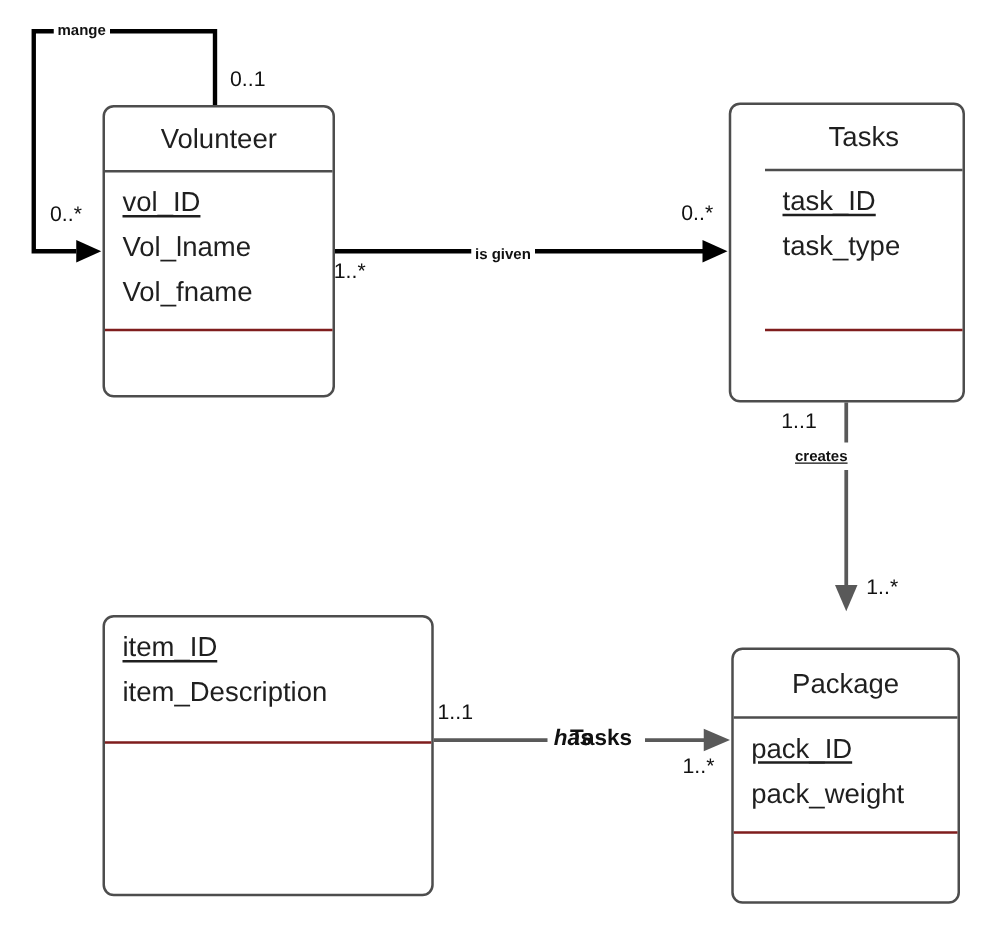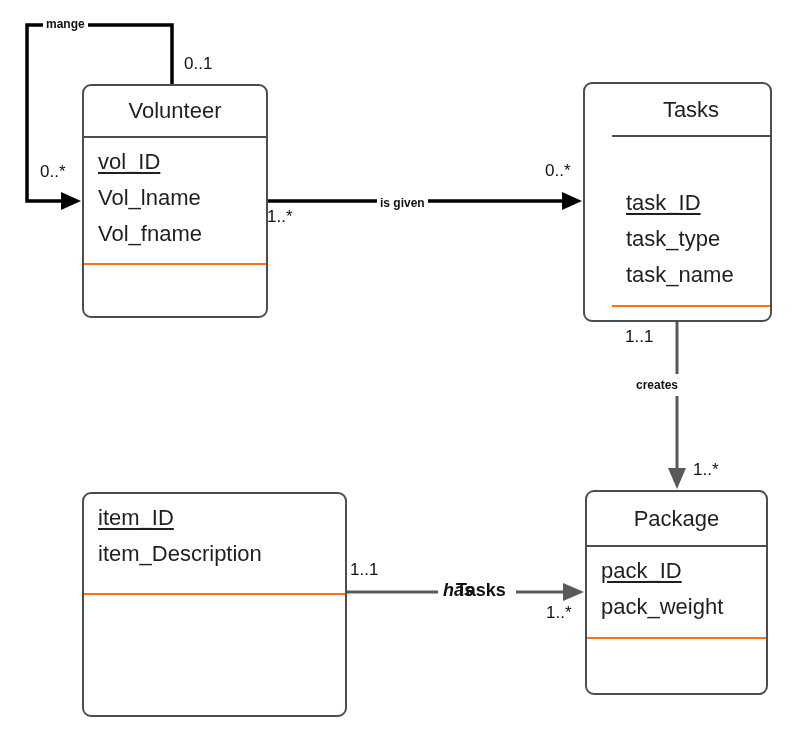--- a/index.html
+++ b/index.html
@@ -9,21 +9,21 @@
   .wires { position:absolute; left:0; top:0; width:797px; height:744px; }
   .wire { fill:none; stroke-linejoin:miter; stroke-linecap:butt; }
   .wire.black { stroke:#000000; stroke-width:3.5; }
   .wire.gray  { stroke:#595959; stroke-width:3; }
   .head.black { fill:#000000; }
   .head.gray  { fill:#595959; }
   .entity { position:absolute; background:#ffffff; border:2.5px solid #4d4d4d;
             border-radius:9px; display:flex; flex-direction:column; }
   .entity .title { border-bottom:2px solid #4d4d4d; display:flex; align-items:center;
                    justify-content:center; font-size:22px; color:#1f1f1f; flex:0 0 auto; }
-  .entity .attrs { border-bottom:2px solid #f97316; padding:6px 6px 0 14px;
+  .entity .attrs { border-bottom:2px solid #7f1d1d; padding:6px 6px 0 14px;
                    font-size:22px; color:#1f1f1f; flex:0 0 auto; }
   .entity .attr { line-height:36px; white-space:nowrap; }
   .entity .attr.pk { text-decoration:underline; text-underline-offset:3px; }
   .entity .spare { flex:1 1 auto; }
   .rel-label { position:absolute; font-size:12px; font-weight:bold; color:#111111;
                background:#ffffff; padding:0 3px; line-height:22px; white-space:nowrap; }
   .card { position:absolute; font-size:17px; color:#111111; line-height:21px; white-space:nowrap; }
   .overlap-wrap { position:absolute; background:#ffffff; height:24px; width:78px; }
   .overlap-wrap span { position:absolute; top:1px; font-size:18px; font-weight:bold;
                        color:#111111; line-height:22px; white-space:nowrap; }
@@ -53,48 +53,47 @@
     <div class="attrs" style="height:127px;">
       <div class="attr pk">vol_ID</div>
       <div class="attr">Vol_lname</div>
       <div class="attr">Vol_fname</div>
     </div>
     <div class="spare"></div>
   </div>
 
   <div class="entity" style="left:583px; top:82px; width:189px; height:240px;padding-left:27px;">
     <div class="title" style="height:53px;">Tasks</div>
-    <div class="attrs" style="height:128px;margin-top:42px;">
+    <div class="attrs" style="height:128px;">
       <div class="attr pk">task_ID</div>
       <div class="attr">task_type</div>
-      <div class="attr">task_name</div>
     </div>
     <div class="spare"></div>
   </div>
 
   <div class="entity" style="left:82px; top:492px; width:265px; height:225px;">
     <div class="attrs" style="height:101px;">
       <div class="attr pk">item_ID</div>
       <div class="attr">item_Description</div>
     </div>
     <div class="spare"></div>
   </div>
 
-  <div class="entity" style="left:585px; top:490px; width:183px; height:205px;">
+  <div class="entity" style="left:585px; top:518px; width:183px; height:205px;">
     <div class="title" style="height:55px;">Package</div>
     <div class="attrs" style="height:92px;">
       <div class="attr pk">pack_ID</div>
       <div class="attr">pack_weight</div>
     </div>
     <div class="spare"></div>
   </div>
 
   <div class="rel-label" style="left:43px; top:13px;">mange</div>
   <div class="rel-label" style="left:377px; top:192px;">is given</div>
-  <div class="rel-label" style="left:633px; top:374px;">creates</div>
+  <div class="rel-label" style="left:633px; top:354px;text-decoration:underline;">creates</div>
   <div class="overlap-wrap" style="left:438px; top:578px;">
     <span style="left:5px;font-style:italic;">has</span>
     <span style="left:18px;">Tasks</span>
   </div>
 
   <div class="card" style="left:184px; top:53px;">0..1</div>
   <div class="card" style="left:40px; top:161px;">0..*</div>
   <div class="card" style="left:267px; top:206px;">1..*</div>
   <div class="card" style="left:545px; top:160px;">0..*</div>
   <div class="card" style="left:625px; top:326px;">1..1</div>

